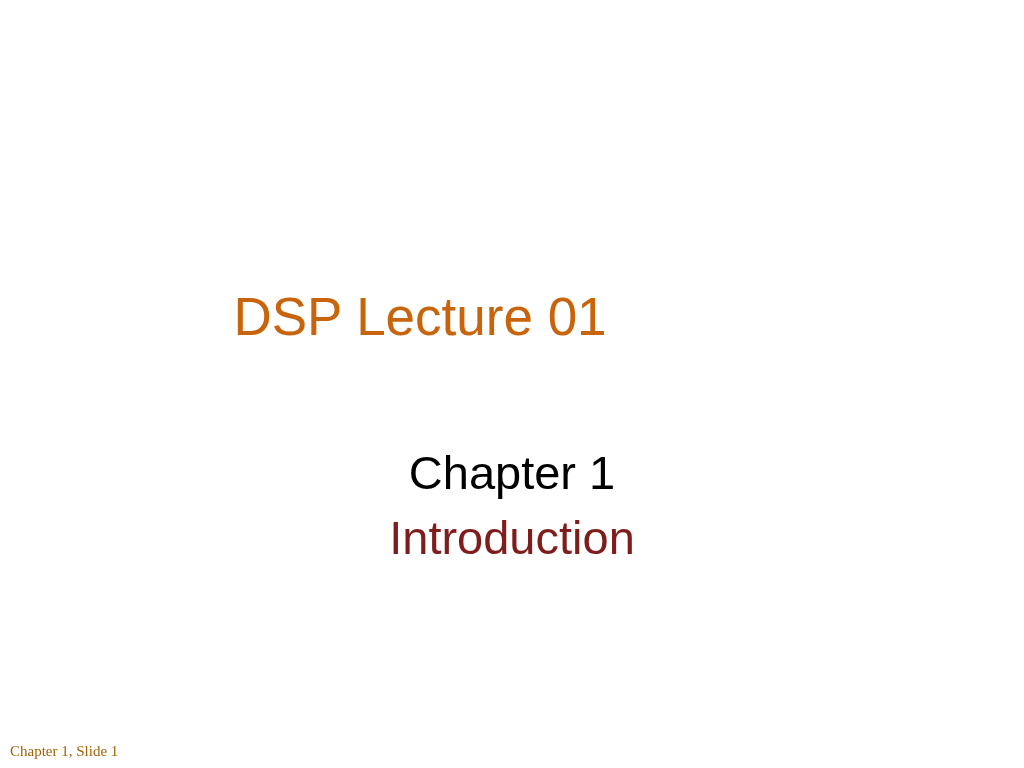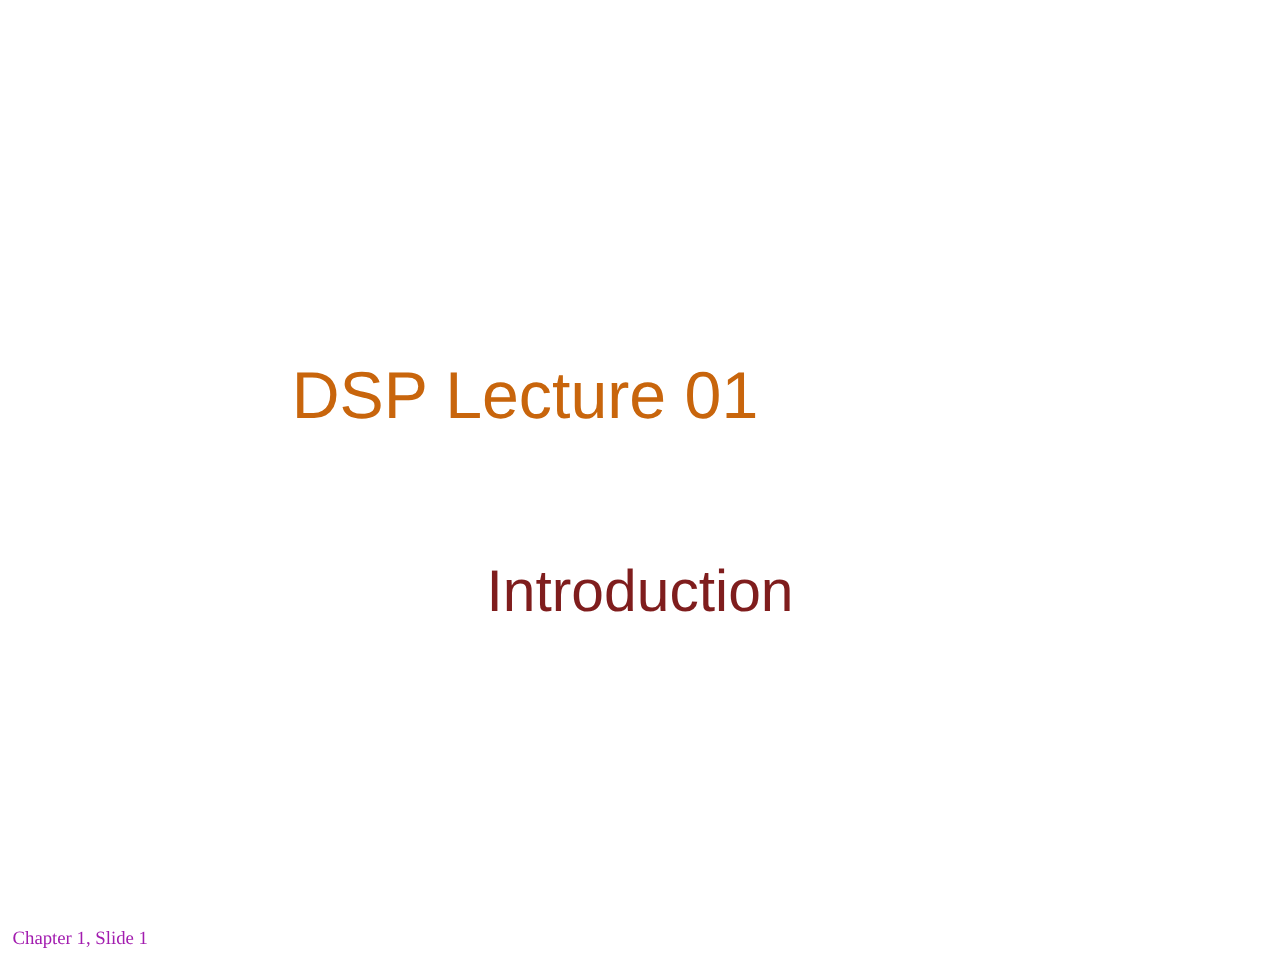--- a/index.html
+++ b/index.html
@@ -84,20 +84,21 @@
 </head>
 <body>
 
 <div class="slide" style="background: rgb(255, 255, 255);">
 
   <div class="title-block">
     <h1 class="slide-title" style="color: rgb(200, 101, 12);">DSP Lecture 01</h1>
   </div>
 
   <div class="body-block">
+    <span class="body-line" style="color: rgb(0, 0, 0);">Chapter 1</span>
     <span class="body-line" style="color: #7f1d1d;">Introduction</span>
   </div>
 
   <div class="footer">
-    <span class="footer-text" style="color: #a21caf;">Chapter 1, Slide 1</span>
+    <span class="footer-text" style="color: #a16207;">Chapter 1, Slide 1</span>
   </div>
 
 </div>
 
 </body></html>

